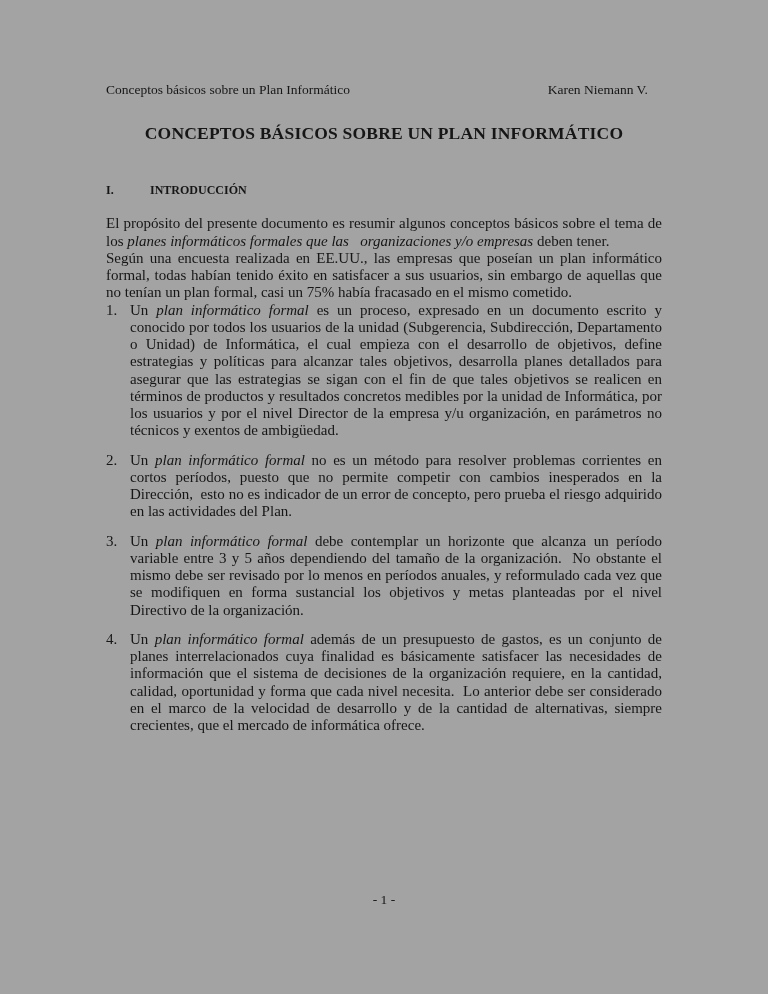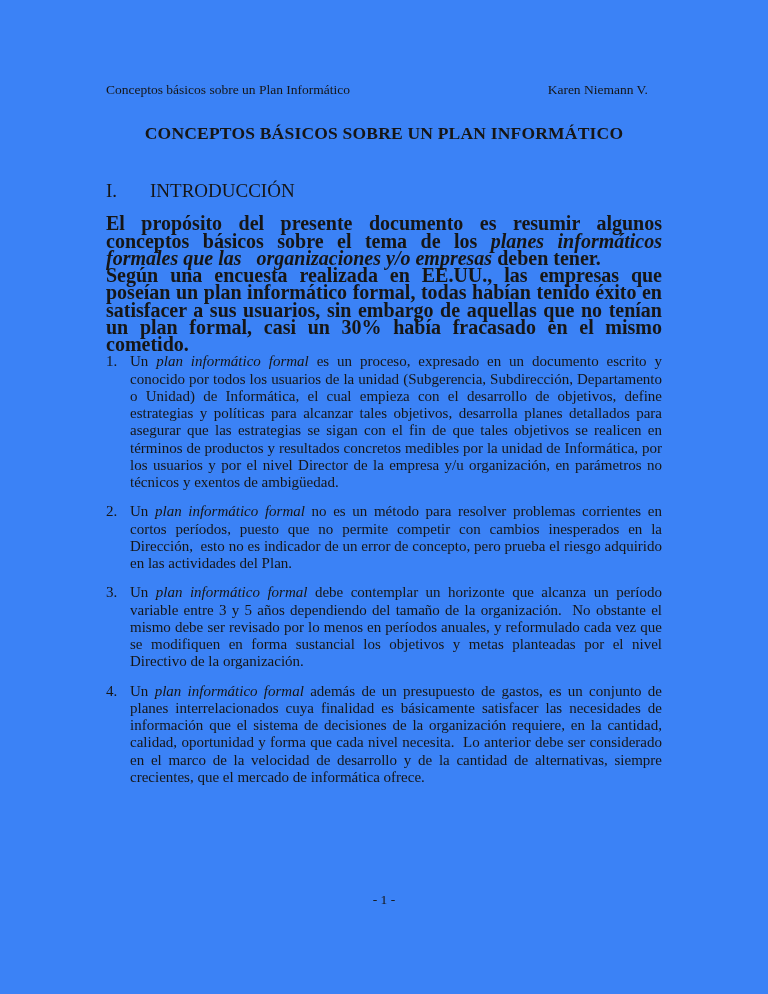--- a/index.html
+++ b/index.html
@@ -4,21 +4,21 @@
 <style>
   html, body {
     margin: 0;
     padding: 0;
     background: #ffffff;
   }
   .page {
     position: relative;
     width: 768px;
     height: 994px;
-    background: #3b82f6;
+    background: #a3a3a3;
     font-family: "Liberation Serif", "DejaVu Serif", serif;
     color: #161616;
     overflow: hidden;
   }
   .content {
     position: absolute;
     left: 106px;
     right: 106px;
     top: 0;
   }
@@ -35,36 +35,35 @@
   }
   .doc-title {
     margin: 25px 0 0 0;
     text-align: center;
     font-size: 17.5px;
     font-weight: bold;
     line-height: 21px;
     letter-spacing: 0.2px;
   }
   .section-heading {
-    font-weight: normal;
-    font-size: 19px;
+    font-weight: bold;
+    font-size: 12px;
     line-height: 17.25px;
   }
   .section-1 .section-heading { margin: 38px 0 16px 0; }
   .section-2 .section-heading { margin: 41px 0 13px 0; }
   .sec-num {
     display: inline-block;
     width: 44px;
   }
   .para {
     margin: 0;
-    font-size: 20px;
+    font-size: 15px;
     line-height: 17.25px;
     text-align: justify;
-    font-weight: bold;
   }
   .item {
     position: relative;
     margin: 0 0 12px 0;
     padding-left: 24px;
     font-size: 15px;
     line-height: 17.25px;
     text-align: justify;
   }
   .item-num {
@@ -94,21 +93,21 @@
       <span class="right">Karen Niemann V.</span>
     </div>
 
     <h1 class="doc-title">CONCEPTOS BÁSICOS SOBRE UN PLAN INFORMÁTICO</h1>
 
     <div class="section section-1">
       <div class="section-heading">
         <span class="sec-num">I.</span><span class="sec-title">INTRODUCCIÓN</span>
       </div>
       <p class="para"><span>El propósito del presente documento es resumir algunos conceptos básicos sobre el tema de los </span><span class="it">planes informáticos formales que las &nbsp; organizaciones y/o empresas</span><span> deben tener.</span></p>
-      <p class="para"><span>Según una encuesta realizada en EE.UU., las empresas que poseían un plan informático formal, todas habían tenido éxito en satisfacer a sus usuarios, sin embargo de aquellas que no tenían un plan formal, casi un 30% había fracasado en el mismo cometido.</span></p>
+      <p class="para"><span>Según una encuesta realizada en EE.UU., las empresas que poseían un plan informático formal, todas habían tenido éxito en satisfacer a sus usuarios, sin embargo de aquellas que no tenían un plan formal, casi un 75% había fracasado en el mismo cometido.</span></p>
     </div>
 
     <div class="section section-2">
 
       <div class="item">
         <span class="item-num">1.</span>
         <span class="item-text"><span>Un </span><span class="it">plan informático formal</span><span> es un proceso, expresado en un documento escrito y conocido por todos los usuarios de la unidad (Subgerencia, Subdirección, Departamento o Unidad) de Informática, el cual empieza con el desarrollo de objetivos, define estrategias y políticas para alcanzar tales objetivos, desarrolla planes detallados para asegurar que las estrategias se sigan con el fin de que tales objetivos se realicen en términos de productos y resultados concretos medibles por la unidad de Informática, por los usuarios y por el nivel Director de la empresa y/u organización, en parámetros no técnicos y exentos de ambigüedad.</span></span>
       </div>
 
       <div class="item">

